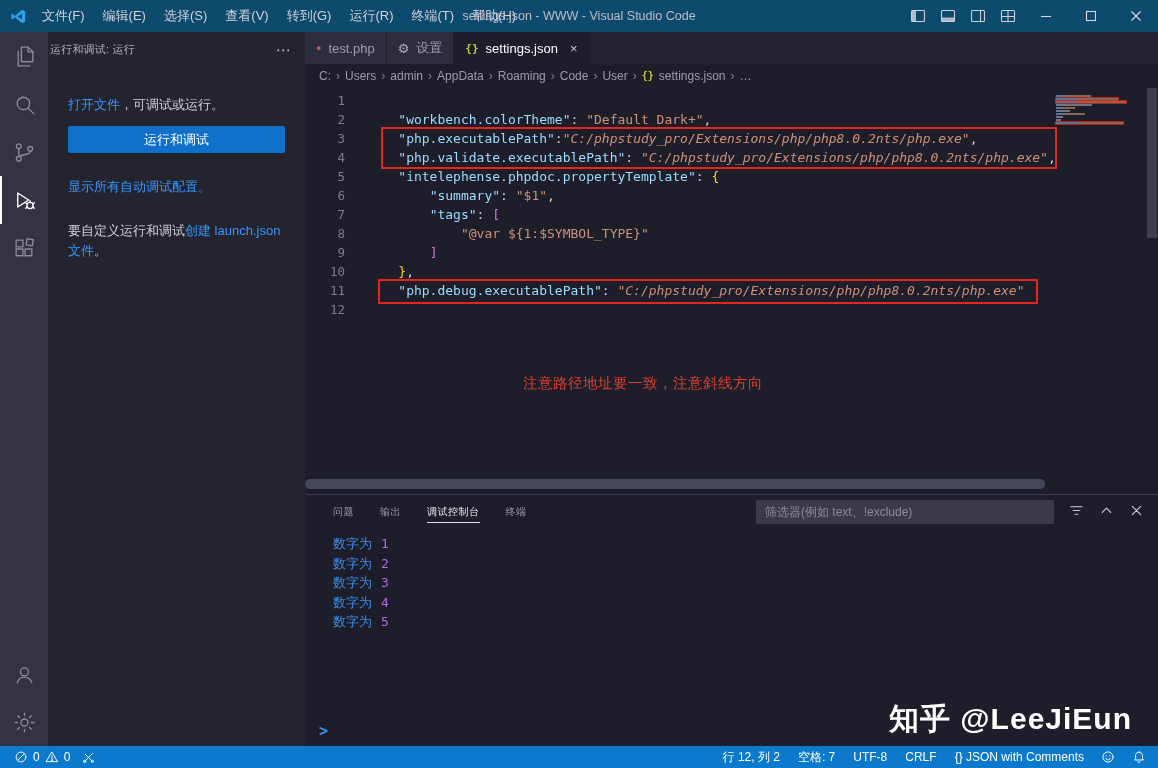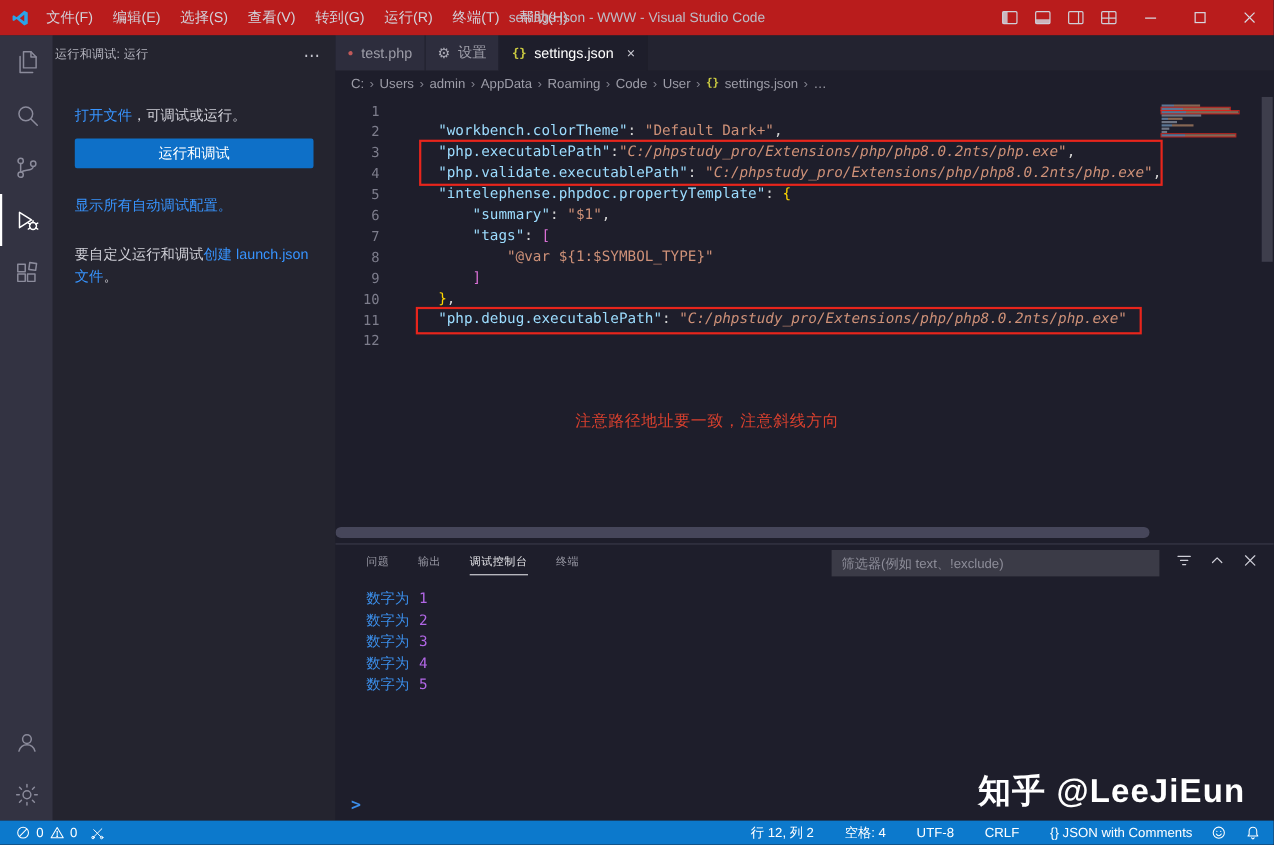--- a/index.html
+++ b/index.html
@@ -1,21 +1,21 @@
 <!DOCTYPE html>
 <html><head>
 <meta charset="utf-8">
 <style>
   *{margin:0;padding:0;box-sizing:border-box}
   html,body{width:1158px;height:768px;overflow:hidden}
   body{font-family:"Liberation Sans",sans-serif;background:#1e1e2b;color:#ccc}
   .window{position:relative;width:1158px;height:768px;display:flex;flex-direction:column;background:#1e1e2b}
 
   
-  .titlebar{position:relative;flex:0 0 32px;background:#b91c1c;display:flex;align-items:center}
+  .titlebar{position:relative;flex:0 0 32px;background:#0c4a6e;display:flex;align-items:center}
   .logo{display:flex;align-items:center;margin:0 6px 0 10px}
   .menus{display:flex}
   .menu-item{padding:0 9px;line-height:32px;font-size:13px;color:#d2d2da;cursor:default}
   .tb-title{position:absolute;left:50%;transform:translateX(-50%);font-size:12.5px;color:#bdbdc7;white-space:nowrap}
   .tb-right{margin-left:auto;display:flex;align-items:center;color:#cfcfd8}
   .tb-icon{width:30px;height:32px;display:flex;align-items:center;justify-content:center}
   .tb-icon svg,.win-btn svg{stroke:currentColor;fill:none;stroke-width:1.1}
   .win-controls{display:flex}
   .win-btn{width:45px;height:32px;display:flex;align-items:center;justify-content:center;color:#d8d8e0}
 
@@ -91,21 +91,21 @@
   .console-line{height:19.5px}
   .console-label{color:#3b8eea}
   .console-val{color:#b267e6;margin-left:9px}
   .console-prompt{position:absolute;left:14px;bottom:6px;color:#3b8eea;font-family:"DejaVu Sans Mono",monospace;font-size:15px;font-weight:bold}
 
   
   .statusbar{flex:0 0 22px;background:#0c79cc;display:flex;align-items:center;color:#fff;font-size:12px;padding:0 8px}
   .sb-group{display:flex;align-items:center;gap:5px;padding:0 6px;cursor:pointer}
   .sb-group svg,.sb-ic svg{stroke:#fff;fill:none;stroke-width:1.1;stroke-linecap:round;stroke-linejoin:round}
   .sb-right{margin-left:auto;display:flex;align-items:center;gap:17px;padding-right:4px}
-  #sb-right-items{display:flex;align-items:center;gap:28px}
+  #sb-right-items{display:flex;align-items:center;gap:18px}
   .sb-item{cursor:pointer;white-space:nowrap}
   .sb-ic{display:flex;align-items:center;cursor:pointer}
 
   .watermark{position:absolute;right:26px;bottom:28px;font-size:30px;font-weight:bold;color:#fff;letter-spacing:1px;z-index:50;pointer-events:none}
 </style>
 </head>
 <body>
 
 <div class="window">
 
@@ -362,21 +362,21 @@
     <div class="sb-group">
       <svg width="13" height="13" viewBox="0 0 16 16">
           <path d="M3 13L13 3M4 4l8.5 8.5"></path>
           <circle cx="3.2" cy="12.8" r="1.4"></circle>
           <circle cx="12.8" cy="12.8" r="1.4"></circle>
         </svg>
     </div>
     <div class="sb-right">
       <div id="sb-right-items">
           <span class="sb-item">行 12, 列 2</span>
-          <span class="sb-item">空格: 4</span>
+          <span class="sb-item">空格: 7</span>
           <span class="sb-item">UTF-8</span>
           <span class="sb-item">CRLF</span>
           <span class="sb-item">{} JSON with Comments</span>
         </div>
       <span class="sb-ic">
         <svg width="14" height="14" viewBox="0 0 16 16">
             <circle cx="8" cy="8" r="5.8"></circle>
             <circle cx="6" cy="6.6" r="0.7" fill="#fff" stroke="none"></circle>
             <circle cx="10" cy="6.6" r="0.7" fill="#fff" stroke="none"></circle>
             <path d="M5.4 9.4c.7 1.2 1.6 1.8 2.6 1.8s1.9-.6 2.6-1.8"></path>

